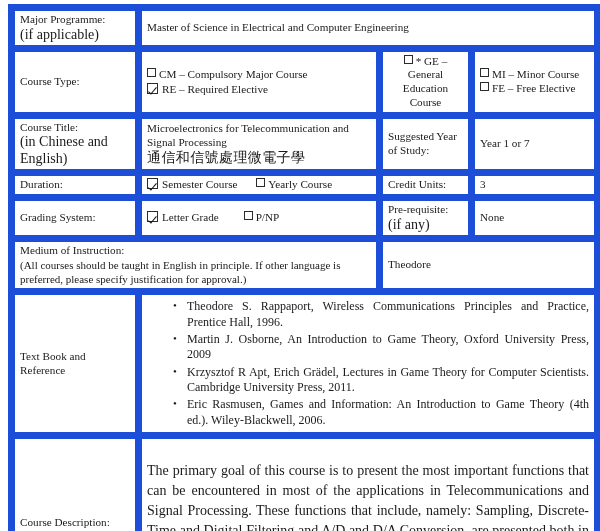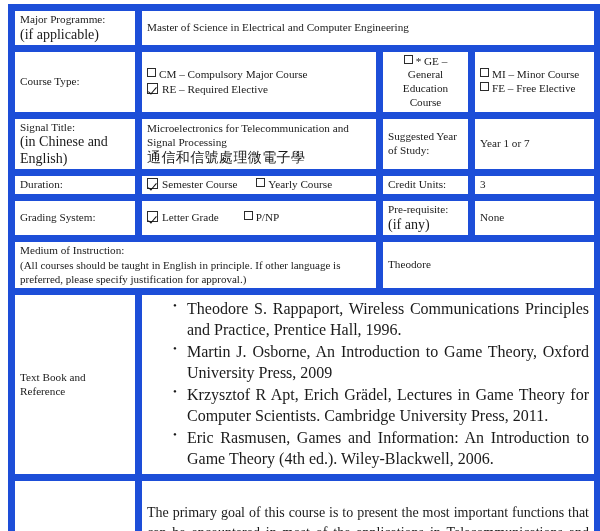--- a/index.html
+++ b/index.html
@@ -124,21 +124,21 @@
   }
 
   
   ul.refs {
     margin: 2px 0 2px 0;
     padding-left: 26px;
     list-style: none;
   }
   ul.refs li {
     position: relative;
-    font-size: 16px;
+    font-size: 12px;
     line-height: 1.3;
     margin-bottom: 1.5px;
     text-align: justify;
     padding-left: 14px;
   }
   ul.refs li::before {
     content: "\2022";
     position: absolute;
     left: 0;
     top: -1px;
@@ -200,21 +200,21 @@
             <span class="cb"></span><span>MI – Minor Course</span>
           </div>
           <div>
             <span class="cb"></span><span>FE – Free Elective</span>
           </div>
         </td>
       </tr>
 
       <tr>
         <td class="lbl">
-          <span>Signal Title:</span>
+          <span>Course Title:</span>
           <span class="sub">(in Chinese and English)</span>
         </td>
         <td class="val-big cell-pad-tb" colspan="2">
           <div>Microelectronics for Telecommunication and Signal Processing</div>
           <div class="cjk">通信和信號處理微電子學</div>
         </td>
         <td class="lbl">Suggested Year of Study:</td>
         <td class="val val-big">Year 1 or 7</td>
       </tr>
 

